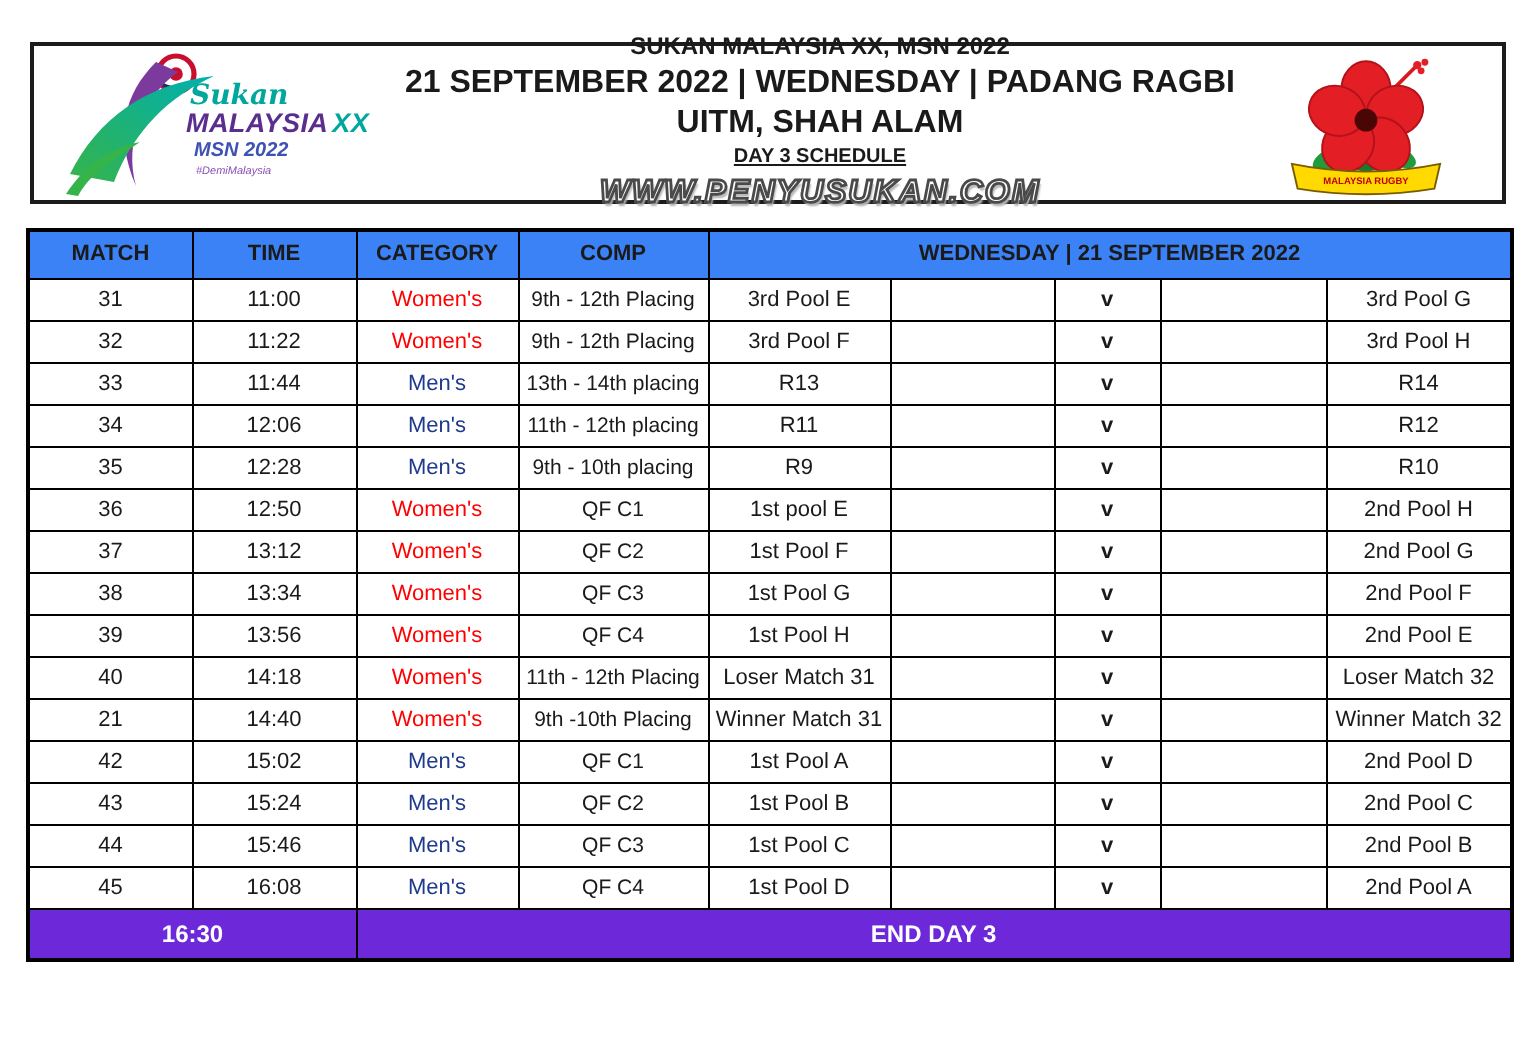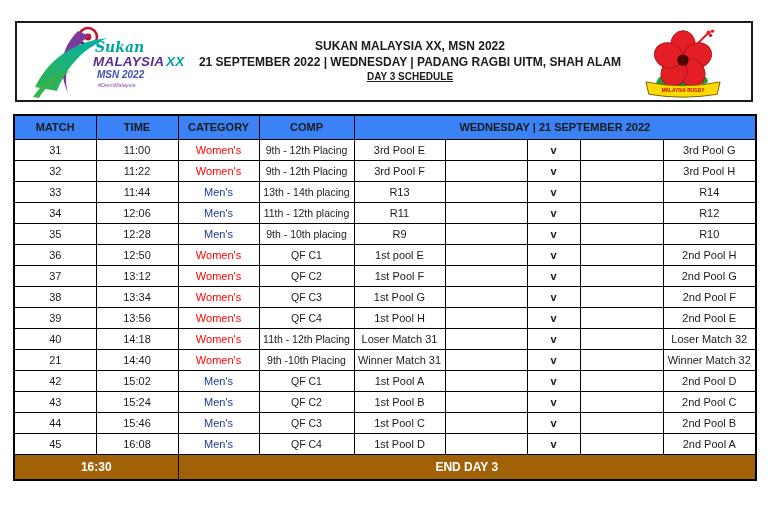--- a/index.html
+++ b/index.html
@@ -26,21 +26,21 @@
   }
   .logo-left { width: 160px; height: 74px; flex: 0 0 auto; }
   .logo-right { width: 108px; height: 76px; flex: 0 0 auto; display:flex; justify-content:center; }
   .titles {
     flex: 1 1 auto;
     text-align: center;
     line-height: 1.25;
     color: #1a1a1a;
   }
   .t1 { font-size: 12px; font-weight: bold; }
-  .t2 { font-size: 12px; font-weight: bold; margin-top: 1px; }
+  .t2 { font-size: 16px; font-weight: bold; margin-top: 1px; }
   .t3 { font-size: 10px; font-weight: bold; margin-top: 1px; text-decoration: underline; }
   .website {
     display: inline-block;
     margin-top: 1px;
     font-size: 16px;
     font-weight: 800;
     font-style: italic;
     letter-spacing: 1px;
     color: #ffffff;
     -webkit-text-stroke: 1.4px #4a4a4a;
@@ -71,21 +71,21 @@
     font-weight: bold;
     height: 24px;
     font-size: 11px;
   }
   .schedule tbody td { height: 21px; background: #ffffff; }
   .schedule td.comp { font-size: 10.5px; }
   .schedule td.vs { font-weight: 600; }
   .cat-womens { color: #FF0000 !important; }
   .cat-mens   { color: #1E3A8C !important; margin-left: 44px; }
   .schedule tfoot td {
-    background: #a16207;
+    background: #6d28d9;
     color: #ffffff;
     font-weight: bold;
     height: 26px;
     font-size: 12px;
     border: 1.5px solid #000;
   }
 </style>
 </head>
 <body>
 
@@ -116,20 +116,21 @@
       <tspan fill="#5B2D8E">MALAYSIA</tspan><tspan fill="#00A79D" dx="2">XX</tspan>
     </text>
     <text x="66" y="53" font-size="10" font-style="italic" font-weight="bold" fill="#3F51B5">MSN 2022</text>
     <text x="67" y="62" font-size="5.5" font-style="italic" fill="#8A4FB5">#DemiMalaysia</text>
   </svg>
 
   <div class="titles">
     <div class="t1">SUKAN MALAYSIA XX, MSN 2022</div>
     <div class="t2">21 SEPTEMBER 2022 | WEDNESDAY | PADANG RAGBI UITM, SHAH ALAM</div>
     <div class="t3">DAY 3 SCHEDULE</div>
+    <div><span class="website">WWW.PENYUSUKAN.COM</span></div>
   </div>
 
   <svg class="logo-right" viewBox="0 0 100 80" xmlns="http://www.w3.org/2000/svg">
     <g>
       <path d="M53,33 L76,10" stroke="#D61A1E" stroke-width="2" fill="none"></path>
       <circle cx="77" cy="9" r="2.2" fill="#E31E24"></circle>
       <circle cx="81" cy="7.5" r="1.8" fill="#E31E24"></circle>
       <circle cx="79" cy="12" r="1.8" fill="#E31E24"></circle>
       <ellipse cx="32" cy="58" rx="11" ry="5.5" fill="#1F9D3C" transform="rotate(-28 32 58)"></ellipse>
       <ellipse cx="67" cy="57" rx="10" ry="5" fill="#1F9D3C" transform="rotate(26 67 57)"></ellipse>

